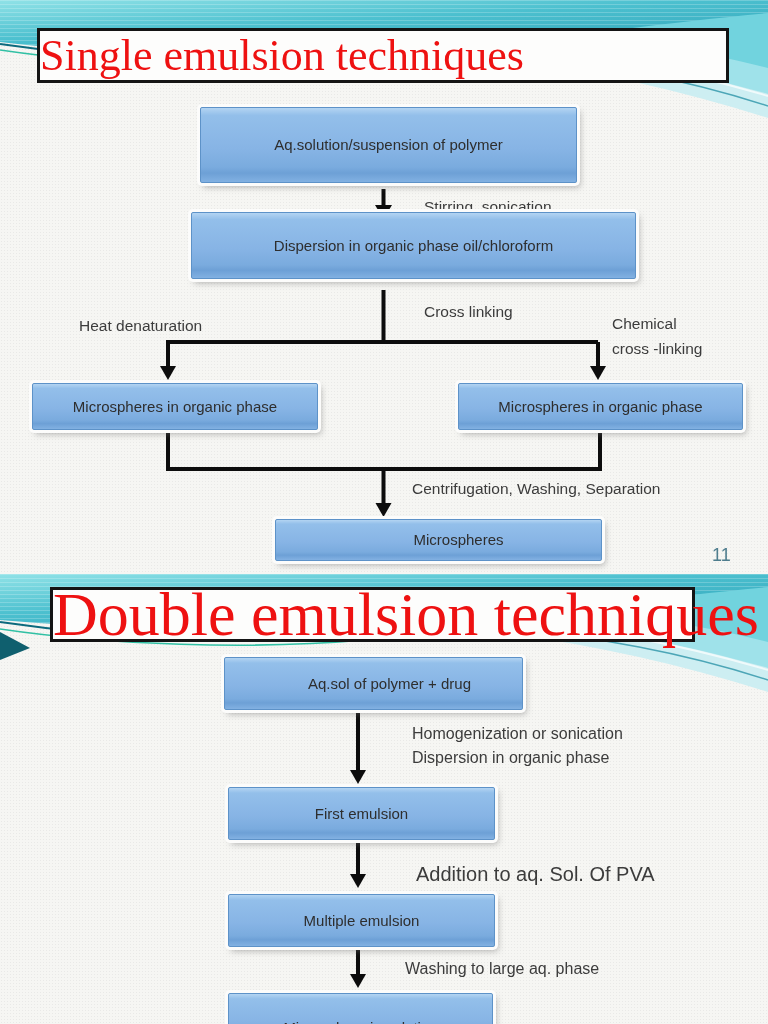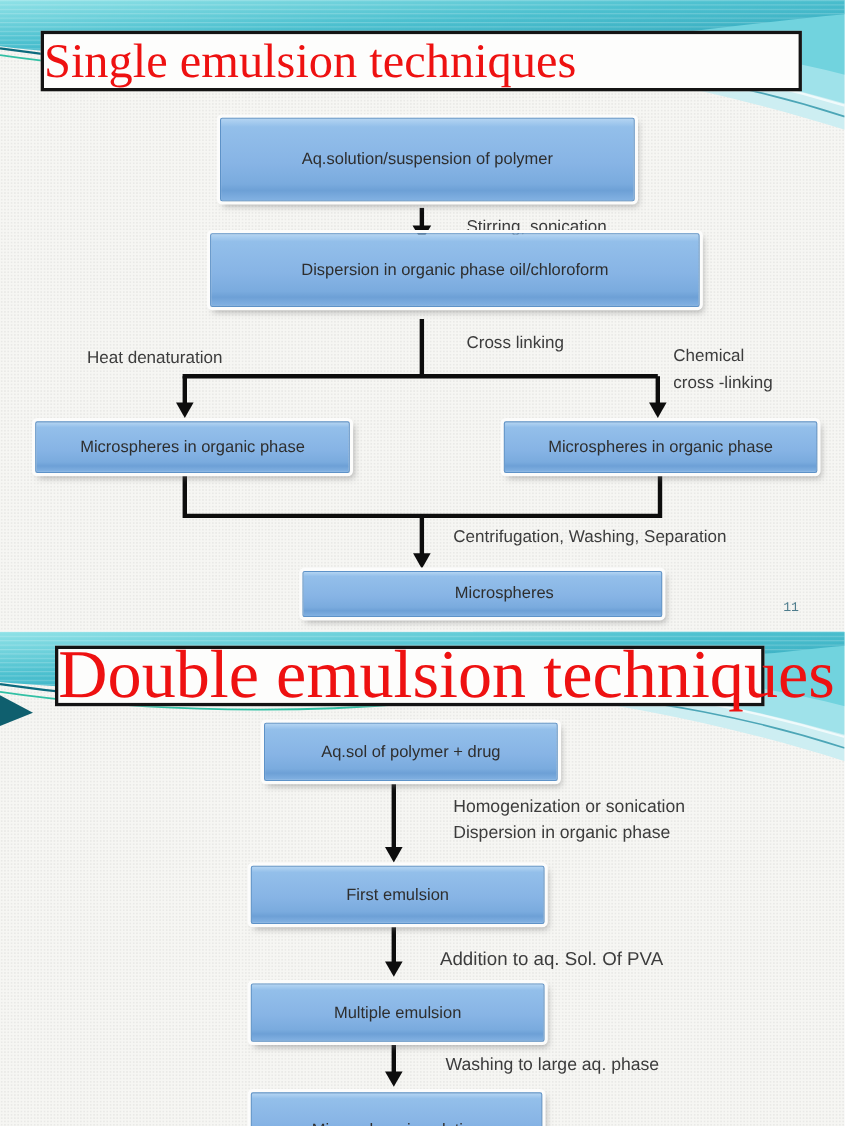--- a/index.html
+++ b/index.html
@@ -21,21 +21,21 @@
   #title2 span{font-size:62px;}
   .flow{position:absolute;top:0;left:0;z-index:2;}
   .flowbox{position:absolute;display:flex;align-items:center;justify-content:center;
            text-align:center;font-size:15px;line-height:1.2;color:#2e2e2e;
            background:linear-gradient(180deg,#b3d4f2 0%,#93bfea 10%,#87b4e5 55%,#7aabde 80%,#6da0d6 88%,#82b1e2 100%);
            border:1px solid #5d92c8;border-radius:2px;
            box-shadow:0 0 0 3px #fcfcfb, 3px 4px 6px rgba(110,110,110,0.5);
            z-index:3;}
   .lbl{position:absolute;font-size:15.5px;line-height:1.5;color:#3c3c3c;z-index:2;white-space:nowrap;}
   .lbl span{display:block;}
-  .pagenum{position:absolute;left:712px;top:545px;font-size:12px;color:#4e7d8d;z-index:2;font-family:Liberation Mono, monospace;}
+  .pagenum{position:absolute;left:712px;top:545px;font-size:18px;color:#4e7d8d;z-index:2;}
 </style>
 </head>
 <body>
 
 <div id="screen">
 
   <section class="slide" id="slide1">
 
     <svg class="band" width="768" height="130" viewBox="0 0 768 130">
       <defs>
@@ -140,25 +140,25 @@
           <path d="M358,267 V301" fill="none"></path>
             <polygon points="350,300 366,300 358,314" stroke="none"></polygon>
         </g>
         <g>
           <path d="M358,374 V401" fill="none"></path>
             <polygon points="350,400 366,400 358,414" stroke="none"></polygon>
         </g>
       </g>
     </svg>
 
-    <div class="flowbox" style="left:240px;top:83px;width:265px;height:51px;">Aq.sol of polymer + drug</div>
+    <div class="flowbox" style="left:224px;top:83px;width:265px;height:51px;padding-left:32px;">Aq.sol of polymer + drug</div>
     <div class="flowbox" style="left:228px;top:213px;width:265px;height:51px;">First emulsion</div>
     <div class="flowbox" style="left:228px;top:320px;width:265px;height:51px;">Multiple emulsion</div>
     <div class="flowbox" style="left:228px;top:419px;width:265px;height:51px;align-items:flex-end;padding-bottom:6px;box-sizing:border-box;">Microsphere in solution</div>
 
     <div class="lbl" style="left:412px;top:148px;font-size:16px;">
       <span>Homogenization or sonication</span>
       <span>Dispersion in organic phase</span>
     </div>
-    <div class="lbl" style="left:400px;top:285px;font-size:17px;">Addition to aq. Sol. Of  PVA</div>
+    <div class="lbl" style="left:416px;top:285px;font-size:20px;">Addition to aq. Sol. Of  PVA</div>
     <div class="lbl" style="left:405px;top:383px;font-size:16px;">Washing to large aq. phase</div>
   </section>
 </div>
 
 </body></html>

